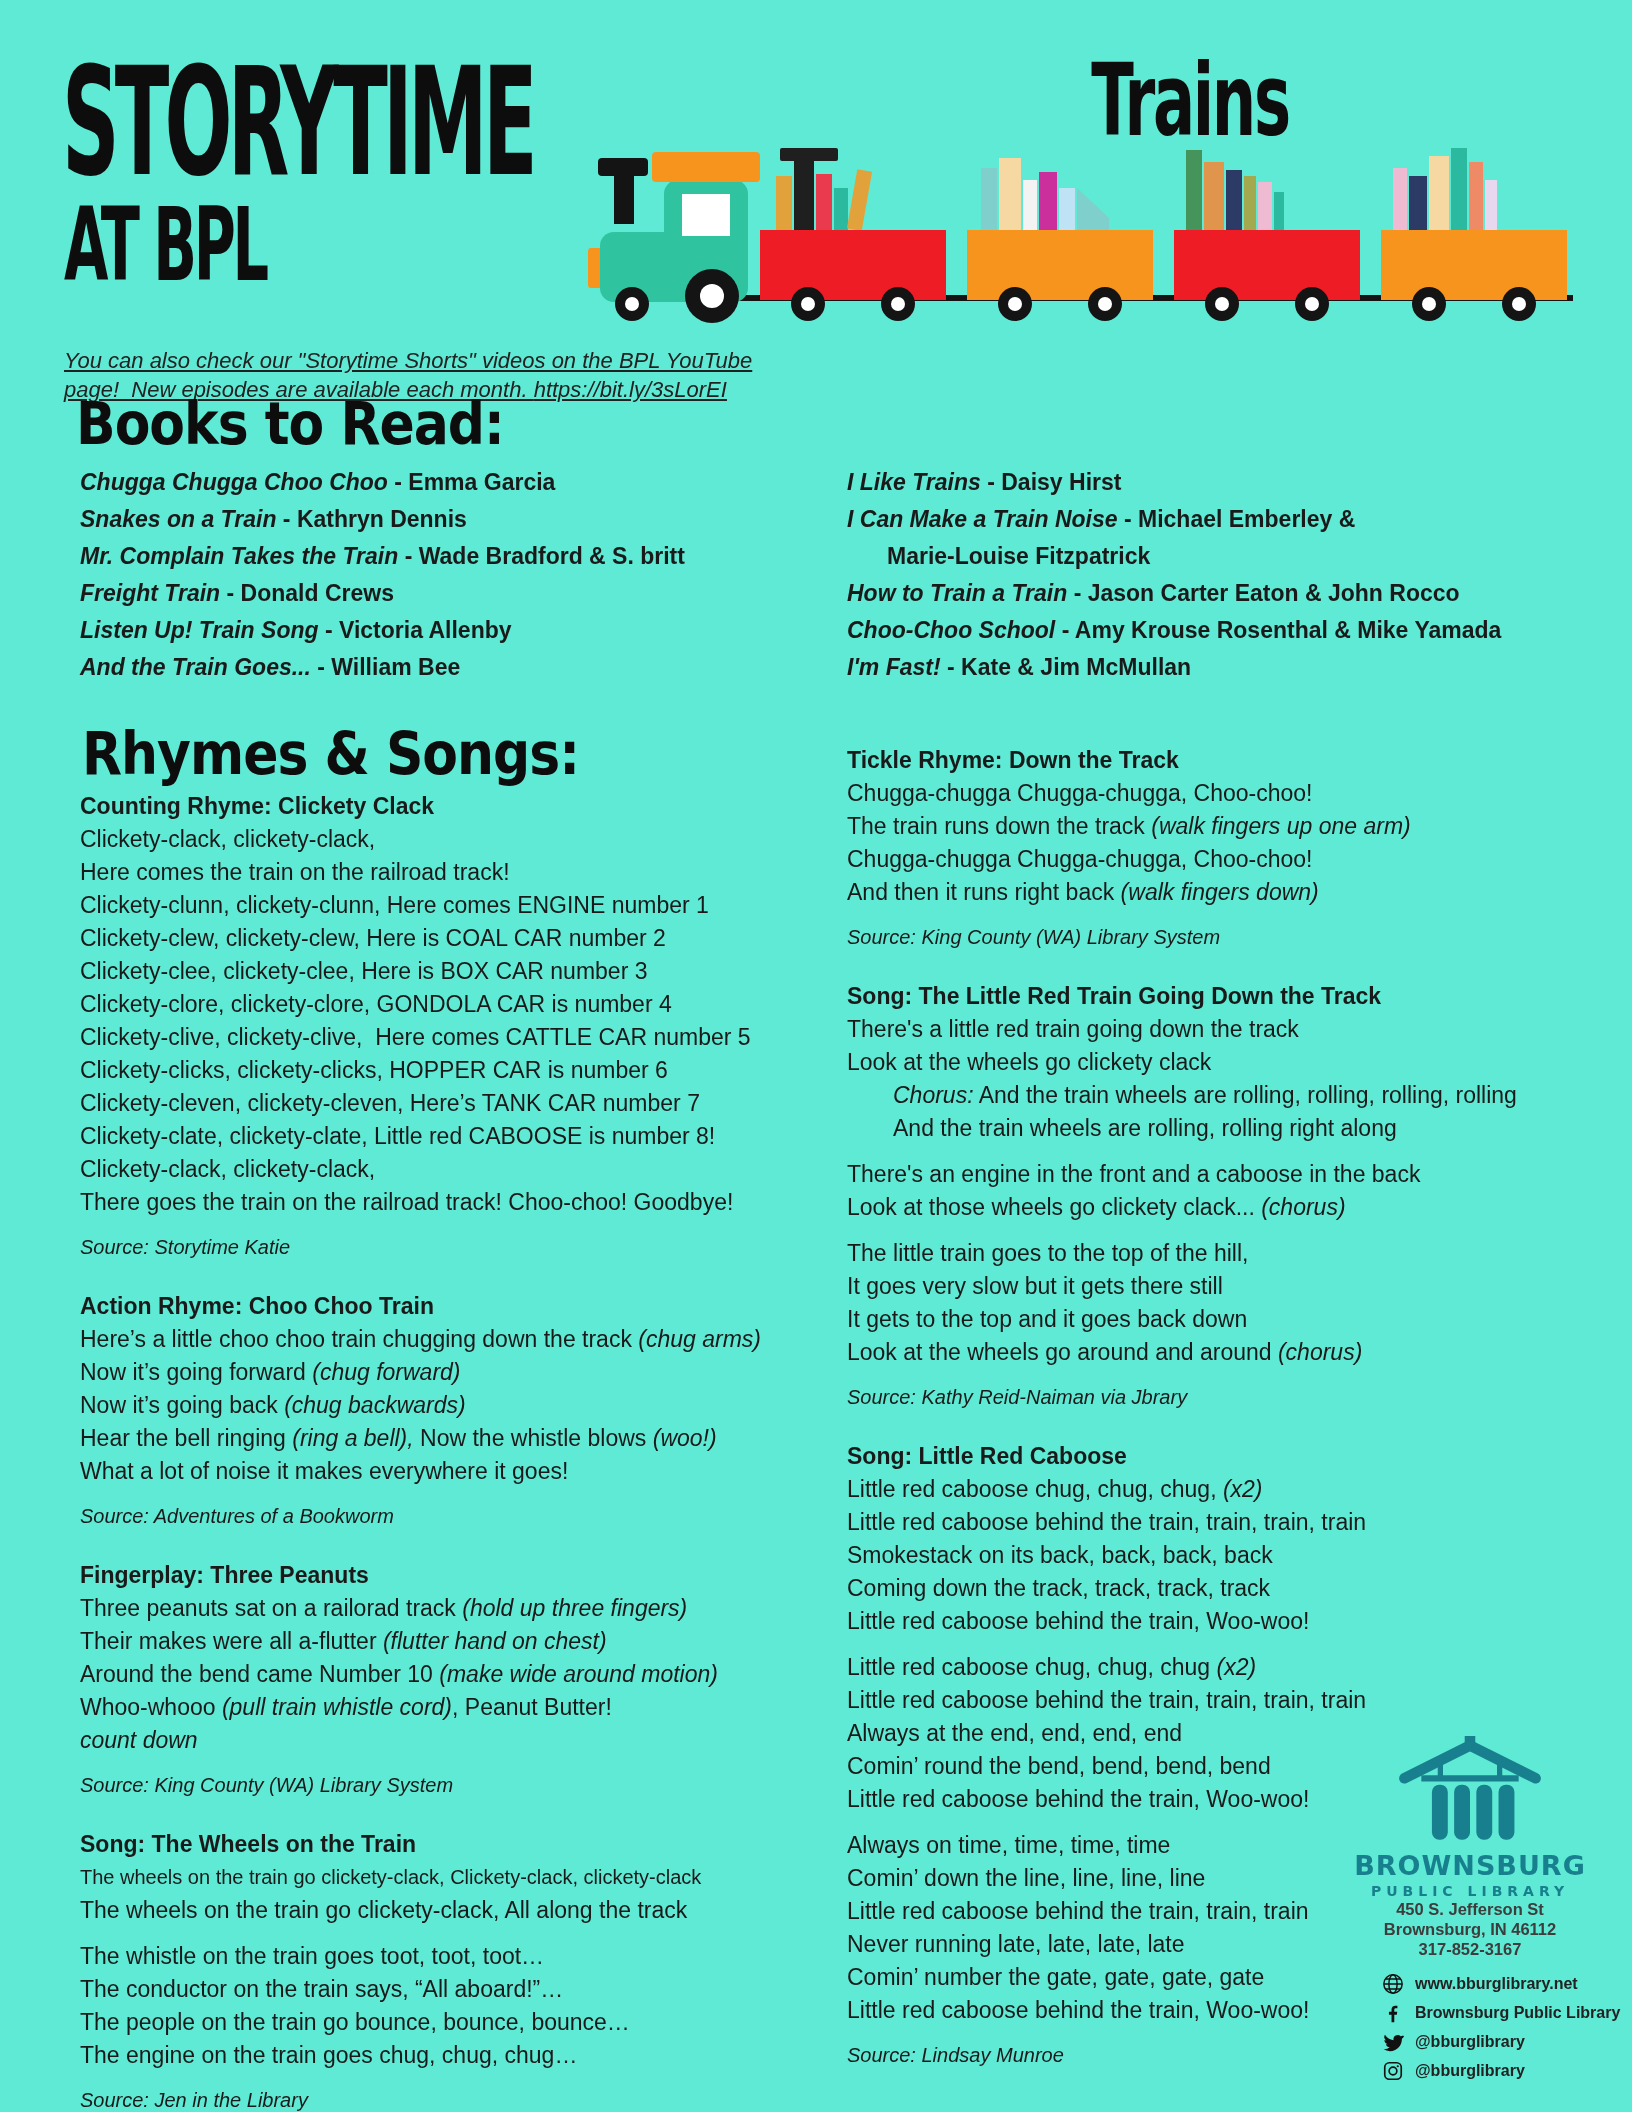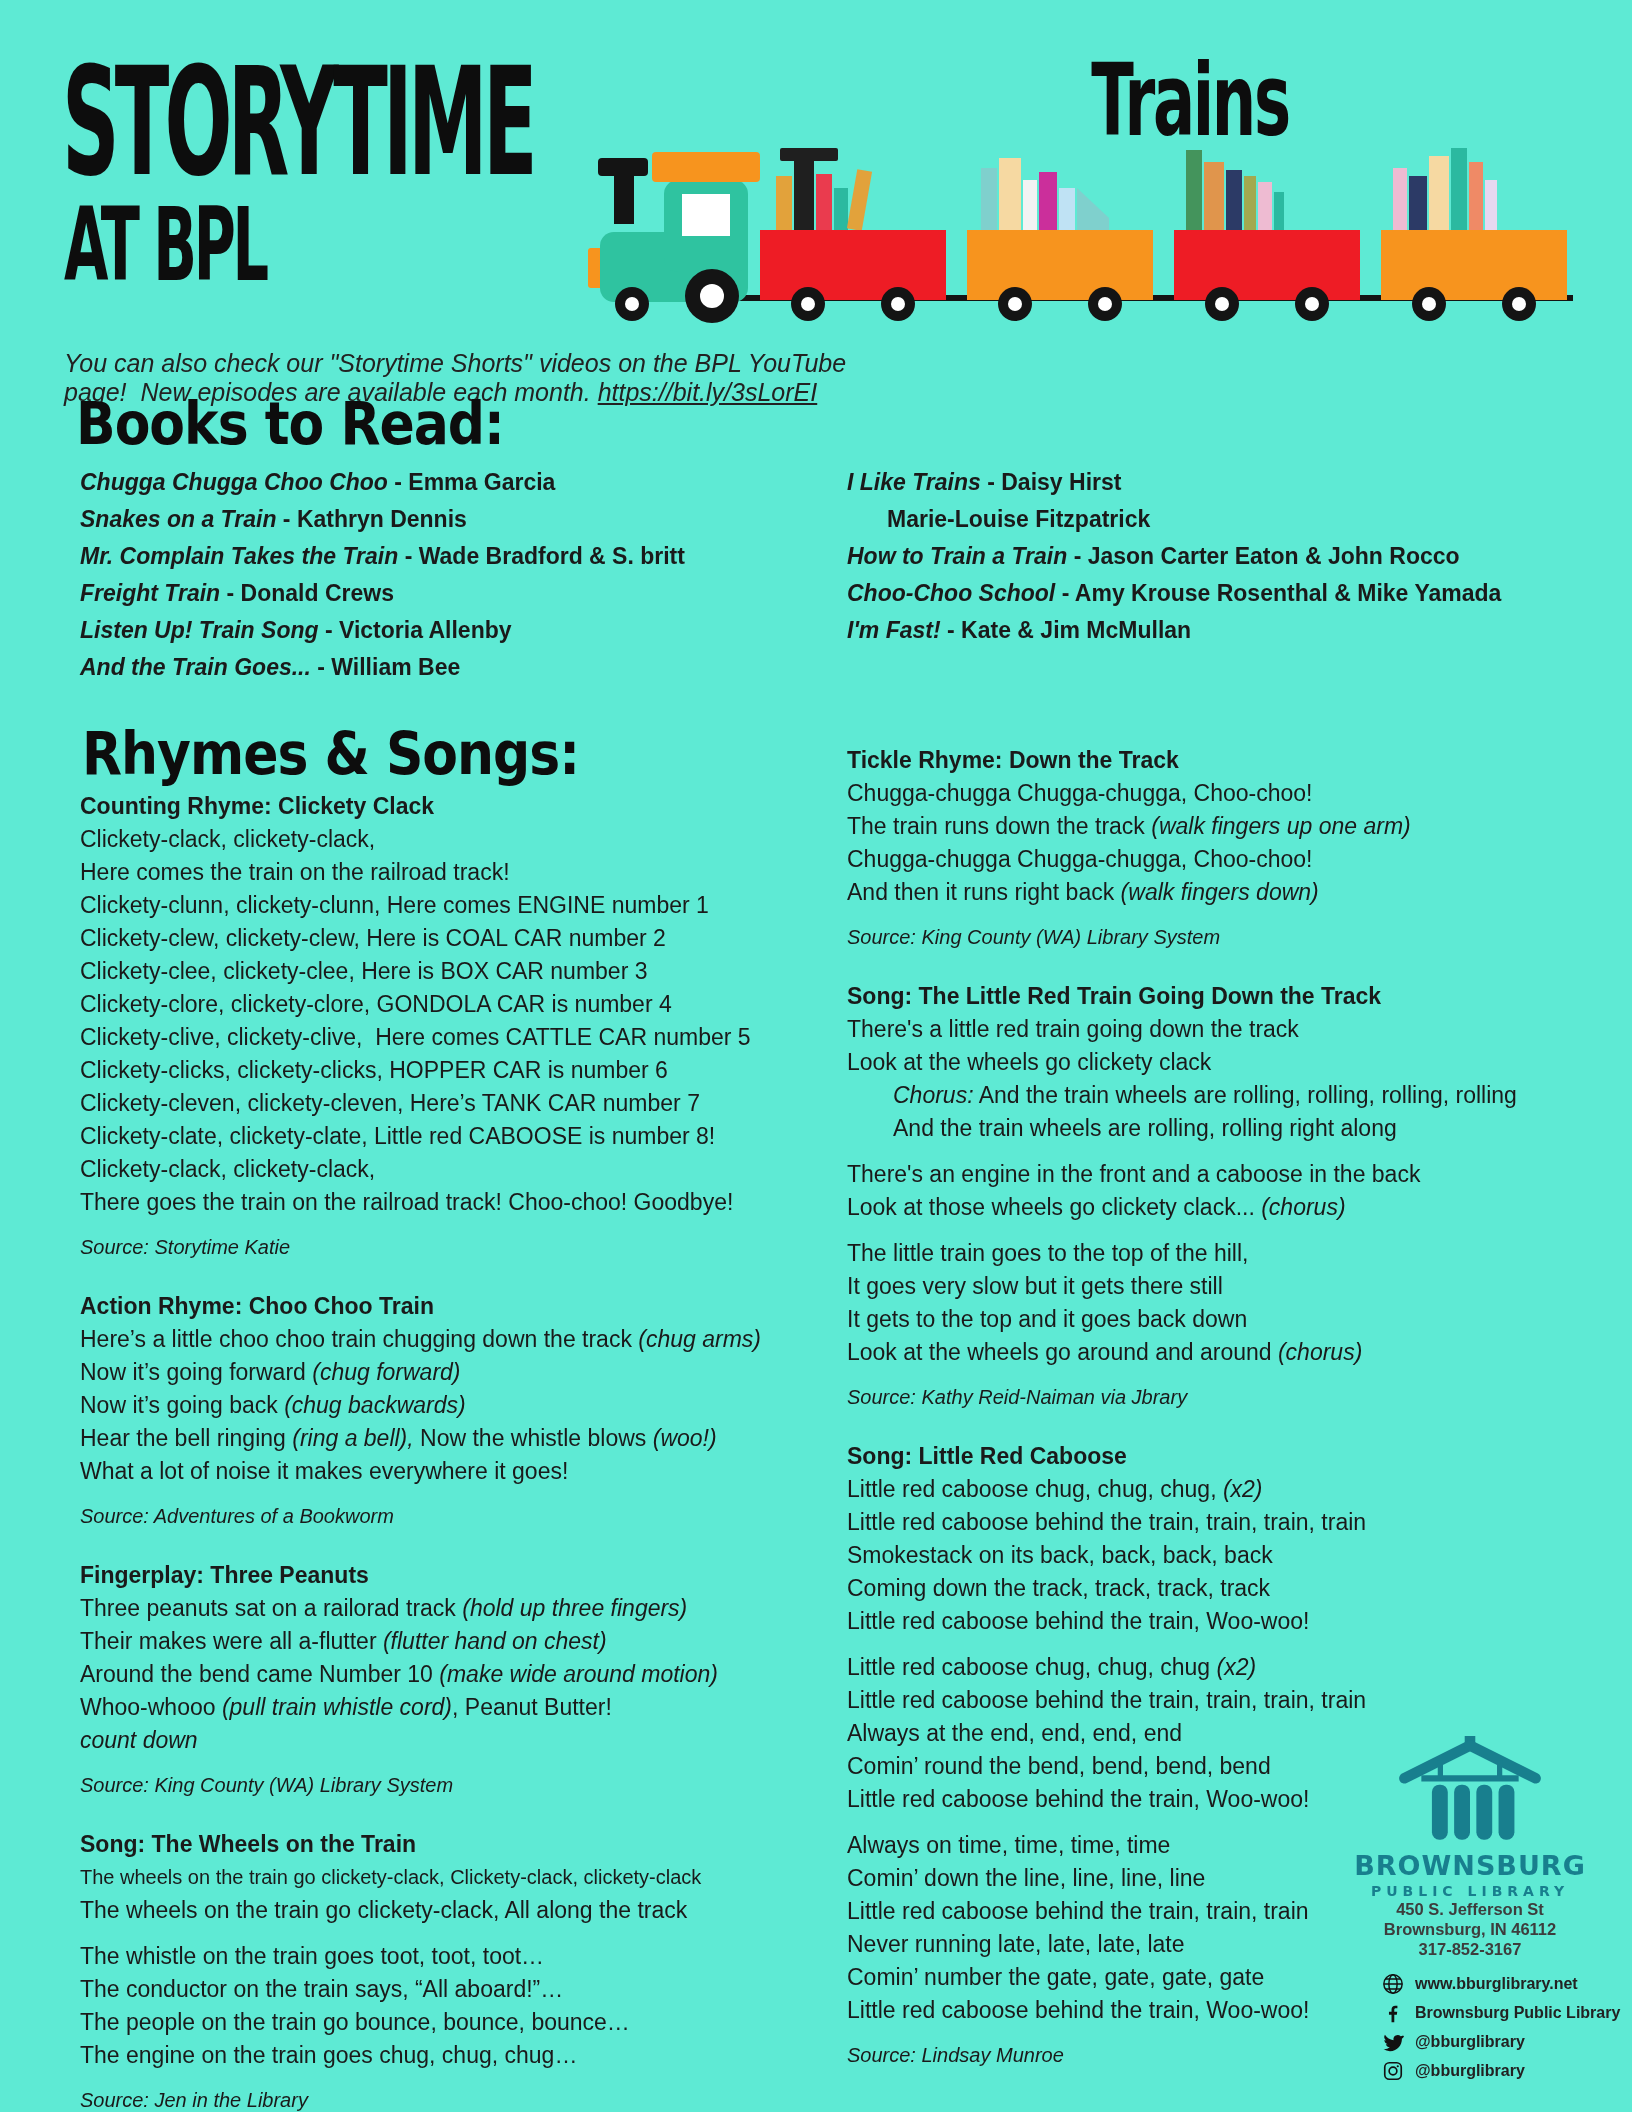--- a/index.html
+++ b/index.html
@@ -13,22 +13,22 @@
   #title-line2{position:absolute;left:64px;top:186px;font-size:70px;letter-spacing:-4px;
                transform:scale(0.82,1.45);transform-origin:0 0;}
   #theme-title{position:absolute;left:1020px;top:42px;width:340px;text-align:center;
                font-size:80px;letter-spacing:-3px;transform:scale(0.78,1.25);transform-origin:50% 0;}
   #books-heading{position:absolute;left:76px;top:390px;font-size:52px;letter-spacing:-1px;
                transform:scaleY(1.12);transform-origin:0 0;}
   #rhymes-heading{position:absolute;left:82px;top:720px;font-size:52px;letter-spacing:-1px;
                transform:scaleY(1.12);transform-origin:0 0;}
 
   
-  #intro{position:absolute;left:64px;top:324px;font-size:25px;font-style:italic;
-         line-height:29px;white-space:pre;color:#222;}
+  #intro{position:absolute;left:64px;top:324px;font-size:22px;font-style:italic;
+         line-height:29px;white-space:pre;color:#222;text-decoration:underline;}
   #intro a{color:#222;}
 
   
   .books-col{position:absolute;top:464px;font-size:23px;font-weight:bold;}
   #books-left{left:80px;}
   #books-right{left:847px;}
   .book-line{line-height:37px;white-space:pre;}
   .book-line em{font-style:italic;}
   .book-line2{padding-left:40px;}
 
@@ -156,20 +156,21 @@
   <div id="books-left" class="books-col">
       <div class="book-line"><em class="bt">Chugga Chugga Choo Choo</em><span class="ba"> - Emma Garcia</span></div>
       <div class="book-line"><em class="bt">Snakes on a Train</em><span class="ba"> - Kathryn Dennis</span></div>
       <div class="book-line"><em class="bt">Mr. Complain Takes the Train</em><span class="ba"> - Wade Bradford &amp; S. britt</span></div>
       <div class="book-line"><em class="bt">Freight Train</em><span class="ba"> - Donald Crews</span></div>
       <div class="book-line"><em class="bt">Listen Up! Train Song</em><span class="ba"> - Victoria Allenby</span></div>
       <div class="book-line"><em class="bt">And the Train Goes...</em><span class="ba"> - William Bee</span></div>
     </div>
   <div id="books-right" class="books-col">
       <div class="book-line"><em class="bt">I Like Trains</em><span class="ba"> - Daisy Hirst</span></div>
+      <div class="book-line"><em class="bt">I Can Make a Train Noise</em><span class="ba"> - Michael Emberley &amp;</span></div>
       <div class="book-line book-line2">Marie-Louise Fitzpatrick</div>
       <div class="book-line"><em class="bt">How to Train a Train</em><span class="ba"> - Jason Carter Eaton &amp; John Rocco</span></div>
       <div class="book-line"><em class="bt">Choo-Choo School</em><span class="ba"> - Amy Krouse Rosenthal &amp; Mike Yamada</span></div>
       <div class="book-line"><em class="bt">I'm Fast!</em><span class="ba"> - Kate &amp; Jim McMullan</span></div>
     </div>
 
   <div id="rhymes-heading" class="marker">Rhymes &amp; Songs:</div>
   <div id="rhymes-left" class="rhymes-col">
       <section class="rhyme">
         <h3 class="rhyme-title">Counting Rhyme: Clickety Clack</h3>

